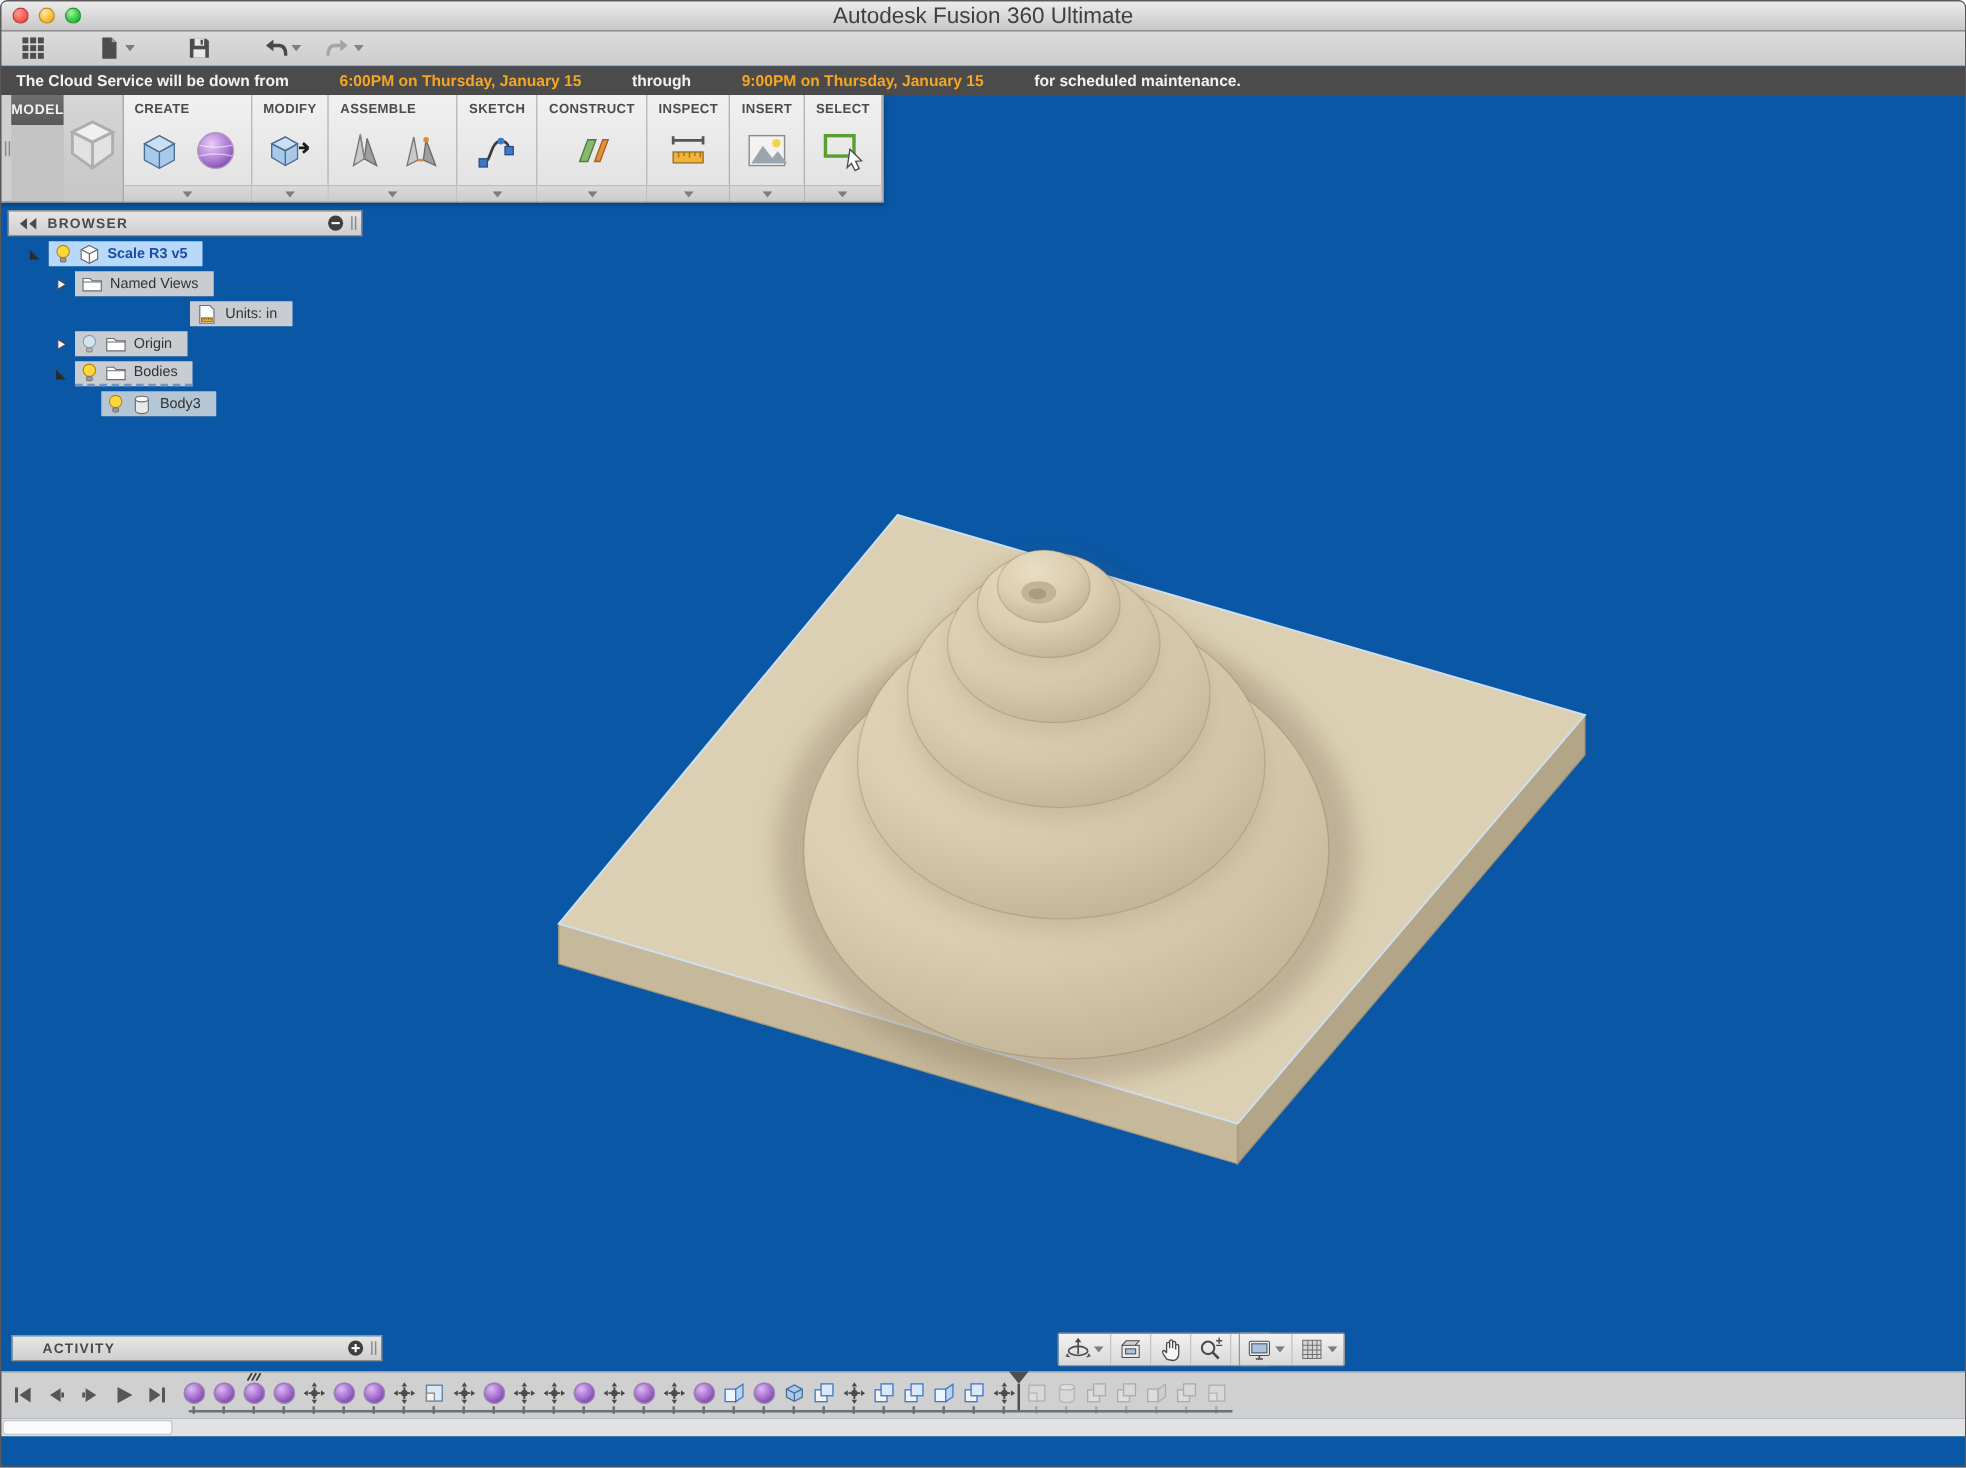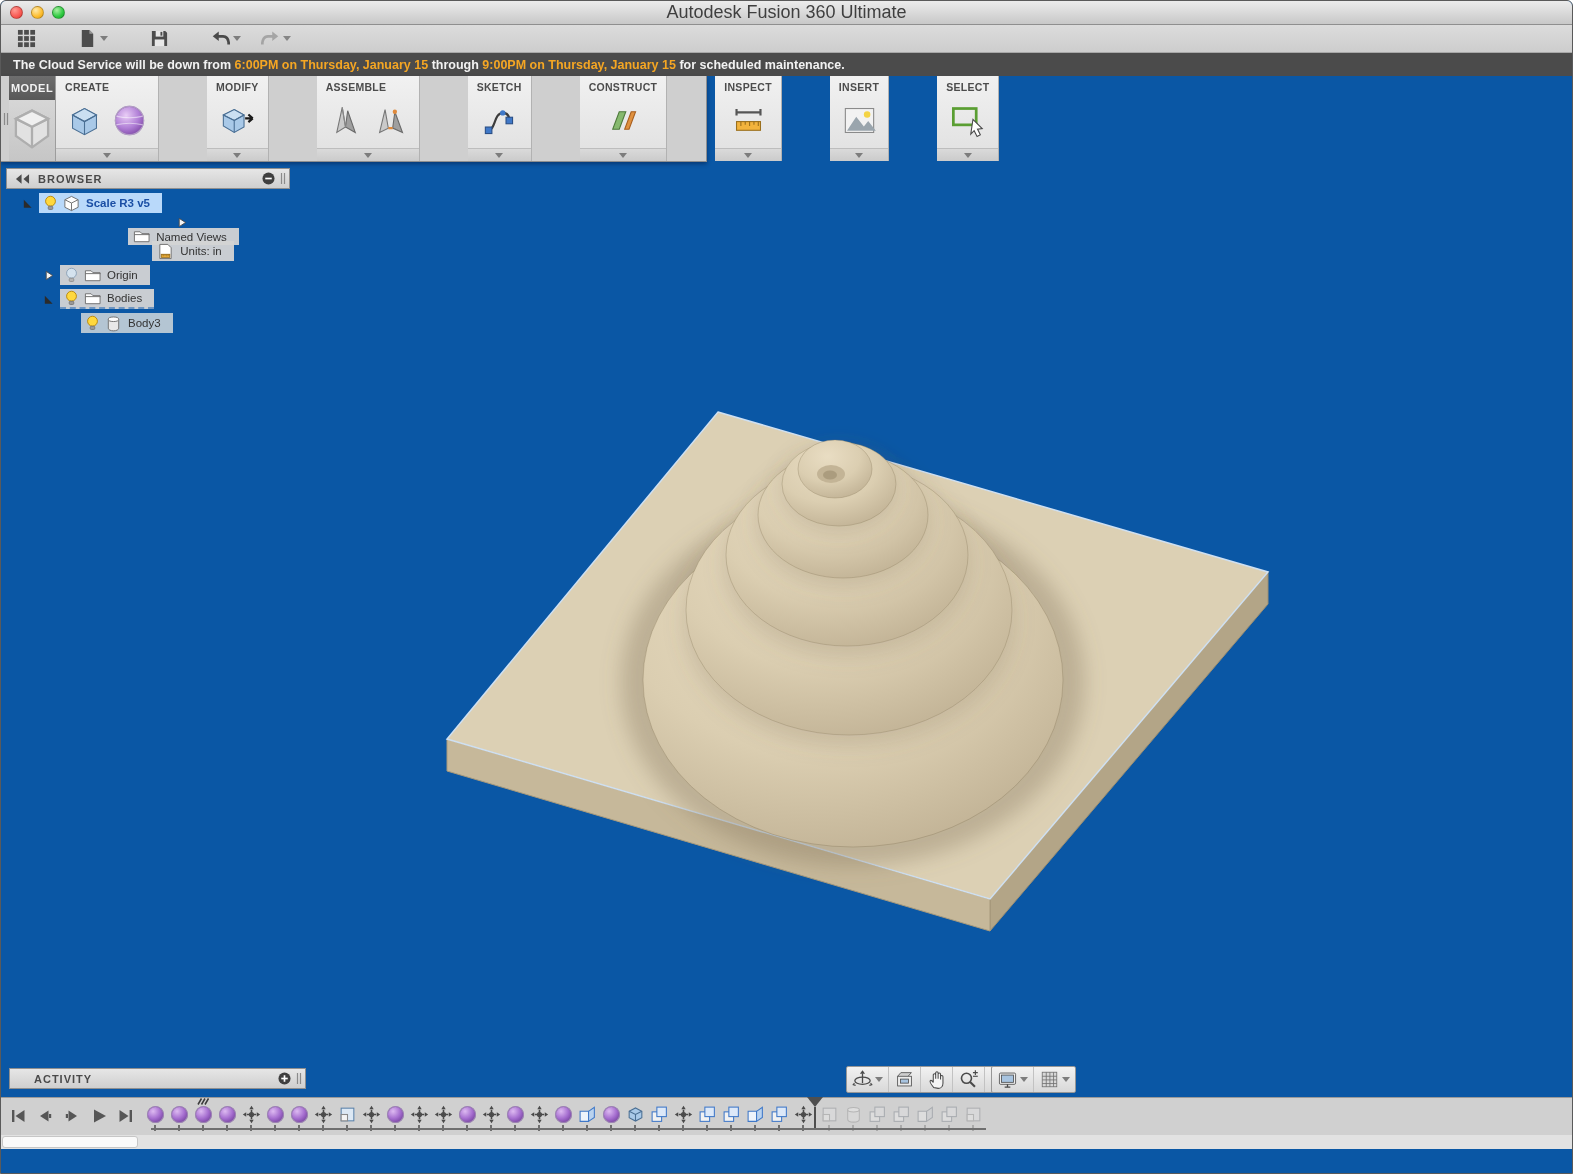--- a/index.html
+++ b/index.html
@@ -31,41 +31,41 @@
   #tabbar { height:26px; background:linear-gradient(#b3b3b3,#a2a2a2); border-bottom:1px solid #7c7c7c;
     display:flex; align-items:flex-end; padding-left:8px; }
   #tab { height:25px; width:192px; background:linear-gradient(#e9e9e9,#d3d3d3); border:1px solid #898989;
     border-bottom:none; border-radius:3px 3px 0 0; display:flex; align-items:center; padding:0 8px; gap:7px; }
   #tab .icn svg { width:17px; height:17px; display:block; }
   #tab .tab-title { font-size:12px; font-weight:700; color:#3a3a3a; white-space:nowrap; flex:1; }
   #tab .close svg { width:11px; height:11px; display:block; }
 
   
   #notif { height:23px; background:#4b4b4b; color:#f2f2f2; display:flex; align-items:center;
-    padding-left:12px; font-size:12.5px; font-weight:600; }
+    padding-left:12px; font-size:12.5px; font-weight:600;gap:37px; }
   #notif .hl { color:var(--accent-orange,#f5a623); font-weight:700; white-space:pre; }
   #notif span { white-space:pre; }
 
   
   #viewport { position:relative; width:1573px; height:1073px; background:var(--viewport-bg,#0a57a5); }
   #model-svg { position:absolute; left:0; top:0; }
 
   
   #ribbon { position:absolute; left:0; top:0; width:706px; height:86px; background:#cfcfcf;
     border-bottom:1px solid #8f8f8f; border-right:1px solid #8f8f8f; box-shadow:0 2px 4px rgba(0,0,30,.35);
     display:flex; }
   #model-panel { width:97px; margin-left:8px; background:#c4c4c4; border-right:1px solid #9d9d9d;
-    display:flex; flex-direction:column; position:relative; }
+    display:flex; flex-direction:row; position:relative; }
   #model-grip { position:absolute; left:-6px; top:36px; }
   #model-grip svg { width:6px; height:14px; }
   #model-label { height:24px; background:linear-gradient(#6e6e6e,#585858); color:#f2f2f2;
     font-size:11px; font-weight:700; letter-spacing:.5px; display:flex; align-items:center; justify-content:center; }
   #model-tile { flex:1; display:flex; align-items:center; justify-content:center; background:linear-gradient(#d6d6d6,#c6c6c6); }
   #model-tile .icn svg { width:46px; height:46px; }
-  #ribbon-groups { flex:1; display:flex;gap:48px; }
+  #ribbon-groups { flex:1; display:flex; }
   .ribbon-group { border-right:1px solid #b2b2b2; background:linear-gradient(#f1f1f1,#e0e0e0);
     display:flex; flex-direction:column; }
   .rg-label { font-size:10.5px; font-weight:700; color:#4c4c4c; padding:5px 9px 0 9px; letter-spacing:.3px; }
   .rg-icons { flex:1; display:flex; align-items:center; justify-content:center; gap:8px; padding:2px 10px; }
   .rg-icons .ribbon-btn svg { width:37px; height:37px; display:block; }
   .rg-strip { height:13px; background:linear-gradient(#dadada,#cbcbcb); border-top:1px solid #bdbdbd;
     display:flex; align-items:center; justify-content:center; }
   .rg-strip svg { width:8px; height:5px; }
 
   
@@ -457,21 +457,21 @@
             </span>
             <span class="cicn obj">
               <svg viewBox="0 0 18 18">
                 <path d="M9 1.5 16 5v8L9 16.5 2 13V5z" fill="#fdfdfd" stroke="#6f6f6f"></path>
                 <path d="M2 5l7 3.5L16 5M9 8.5v8" stroke="#6f6f6f" fill="none"></path>
               </svg>
             </span>
             <span class="tlabel">Scale R3 v5</span>
           </span>
         </div>
-        <div class="trow" style="padding-left: 35px; flex-direction: column;">
+        <div class="trow" style="padding-left: 35px;">
           <span class="texp">
             <svg viewBox="0 0 12 12">
               <path d="M3.5 1.5v9L10.5 6z" fill="#f5f5f5" stroke="#4a4a4a"></path>
             </svg>
           </span>
           <span class="chip">
             <span class="cicn obj">
               <svg viewBox="0 0 18 15">
                 <path d="M1.5 2.5h6l2 2h7.5v8.5h-15.5z" fill="#fff" stroke="#6f6f6f"></path>
                 <path d="M1.5 5.5h16" stroke="#6f6f6f"></path>

